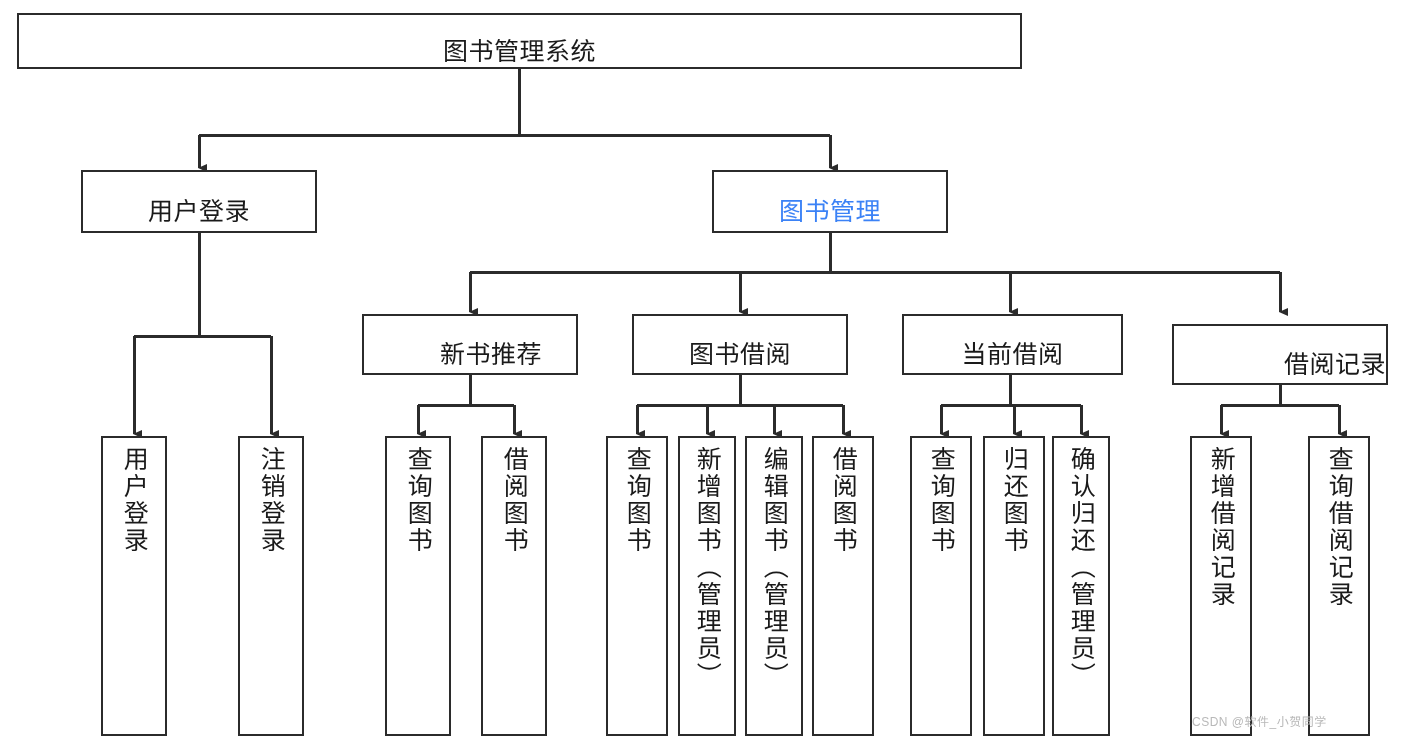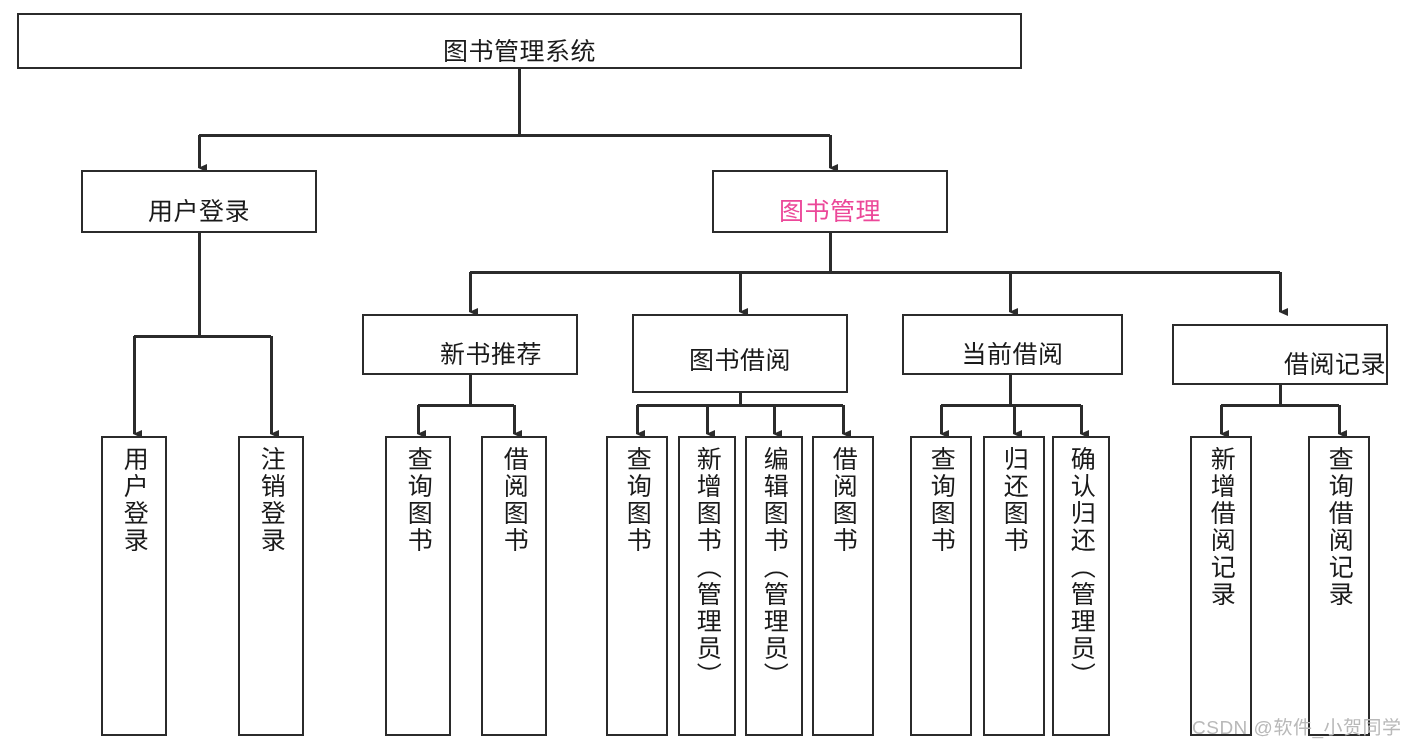--- a/index.html
+++ b/index.html
@@ -59,21 +59,21 @@
   .node.vert .node-label {
     font-size: 25px;
     writing-mode: vertical-rl;
     text-orientation: upright;
     line-height: 1.05;
     letter-spacing: 2px;
   }
   .watermark {
     position: absolute;
     color: #b9b9b9;
-    font-size: 19px;
+    font-size: 12px;
     letter-spacing: 0.5px;
     white-space: nowrap;
     user-select: none;
   }
 </style>
 </head>
 <body>
 
 <div id="canvas">
 
@@ -121,26 +121,26 @@
   </svg>
 
   <div id="node-layer">
       <div class="node horiz root" style="left: 17px; top: 13px; width: 1005px; height: 56px; border-color: rgb(43, 43, 43); background: rgb(255, 255, 255);">
         <span class="node-label" style="color: rgb(26, 26, 26);">图书管理系统</span>
       </div>
       <div class="node horiz" style="left: 81px; top: 170px; width: 236px; height: 63px; border-color: rgb(43, 43, 43); background: rgb(255, 255, 255);">
         <span class="node-label" style="color: rgb(26, 26, 26);">用户登录</span>
       </div>
       <div class="node horiz" style="left: 712px; top: 170px; width: 236px; height: 63px; border-color: rgb(43, 43, 43); background: rgb(255, 255, 255);">
-        <span class="node-label" style="color: #ec4899;">图书管理</span>
+        <span class="node-label" style="color: #3b82f6;">图书管理</span>
       </div>
       <div class="node horiz" style="left: 362px; top: 314px; width: 216px; height: 61px; border-color: rgb(43, 43, 43); background: rgb(255, 255, 255); padding-left: 42px;">
         <span class="node-label" style="color: rgb(26, 26, 26);">新书推荐</span>
       </div>
-      <div class="node horiz" style="left: 632px; top: 314px; width: 216px; height: 79px; border-color: rgb(43, 43, 43); background: rgb(255, 255, 255); font-family: Liberation Mono, monospace;">
+      <div class="node horiz" style="left: 632px; top: 314px; width: 216px; height: 61px; border-color: rgb(43, 43, 43); background: rgb(255, 255, 255);">
         <span class="node-label" style="color: rgb(26, 26, 26);">图书借阅</span>
       </div>
       <div class="node horiz" style="left: 902px; top: 314px; width: 221px; height: 61px; border-color: rgb(43, 43, 43); background: rgb(255, 255, 255);">
         <span class="node-label" style="color: rgb(26, 26, 26);">当前借阅</span>
       </div>
       <div class="node horiz" style="left: 1172px; top: 324px; width: 216px; height: 61px; border-color: rgb(43, 43, 43); background: rgb(255, 255, 255); justify-content: flex-end;">
         <span class="node-label" style="color: rgb(26, 26, 26);">借阅记录</span>
       </div>
       <div class="node vert" style="left: 101px; top: 436px; width: 66px; height: 300px; border-color: rgb(43, 43, 43); background: rgb(255, 255, 255);">
         <span class="node-label" style="color: rgb(26, 26, 26);">用户登录</span>

